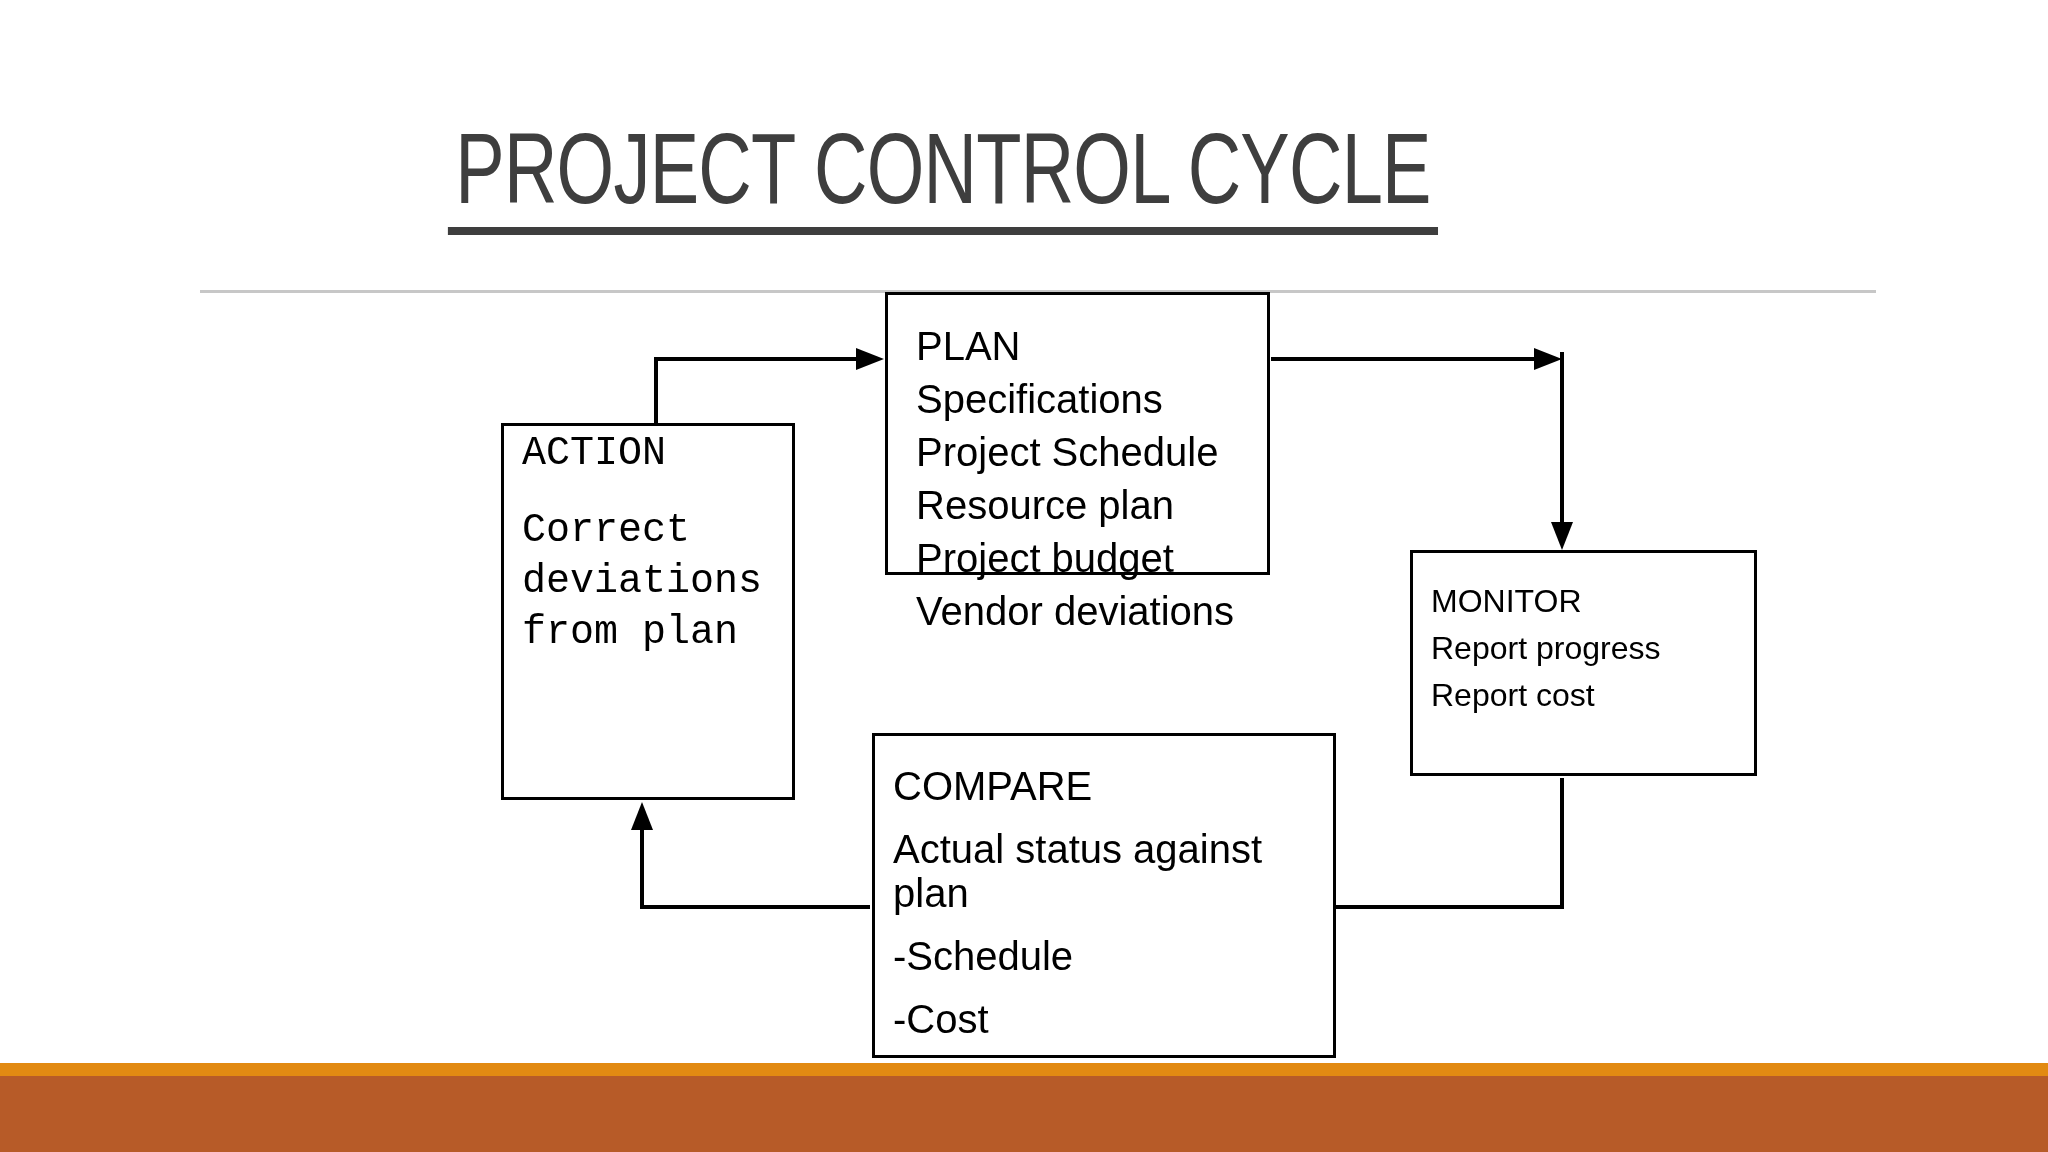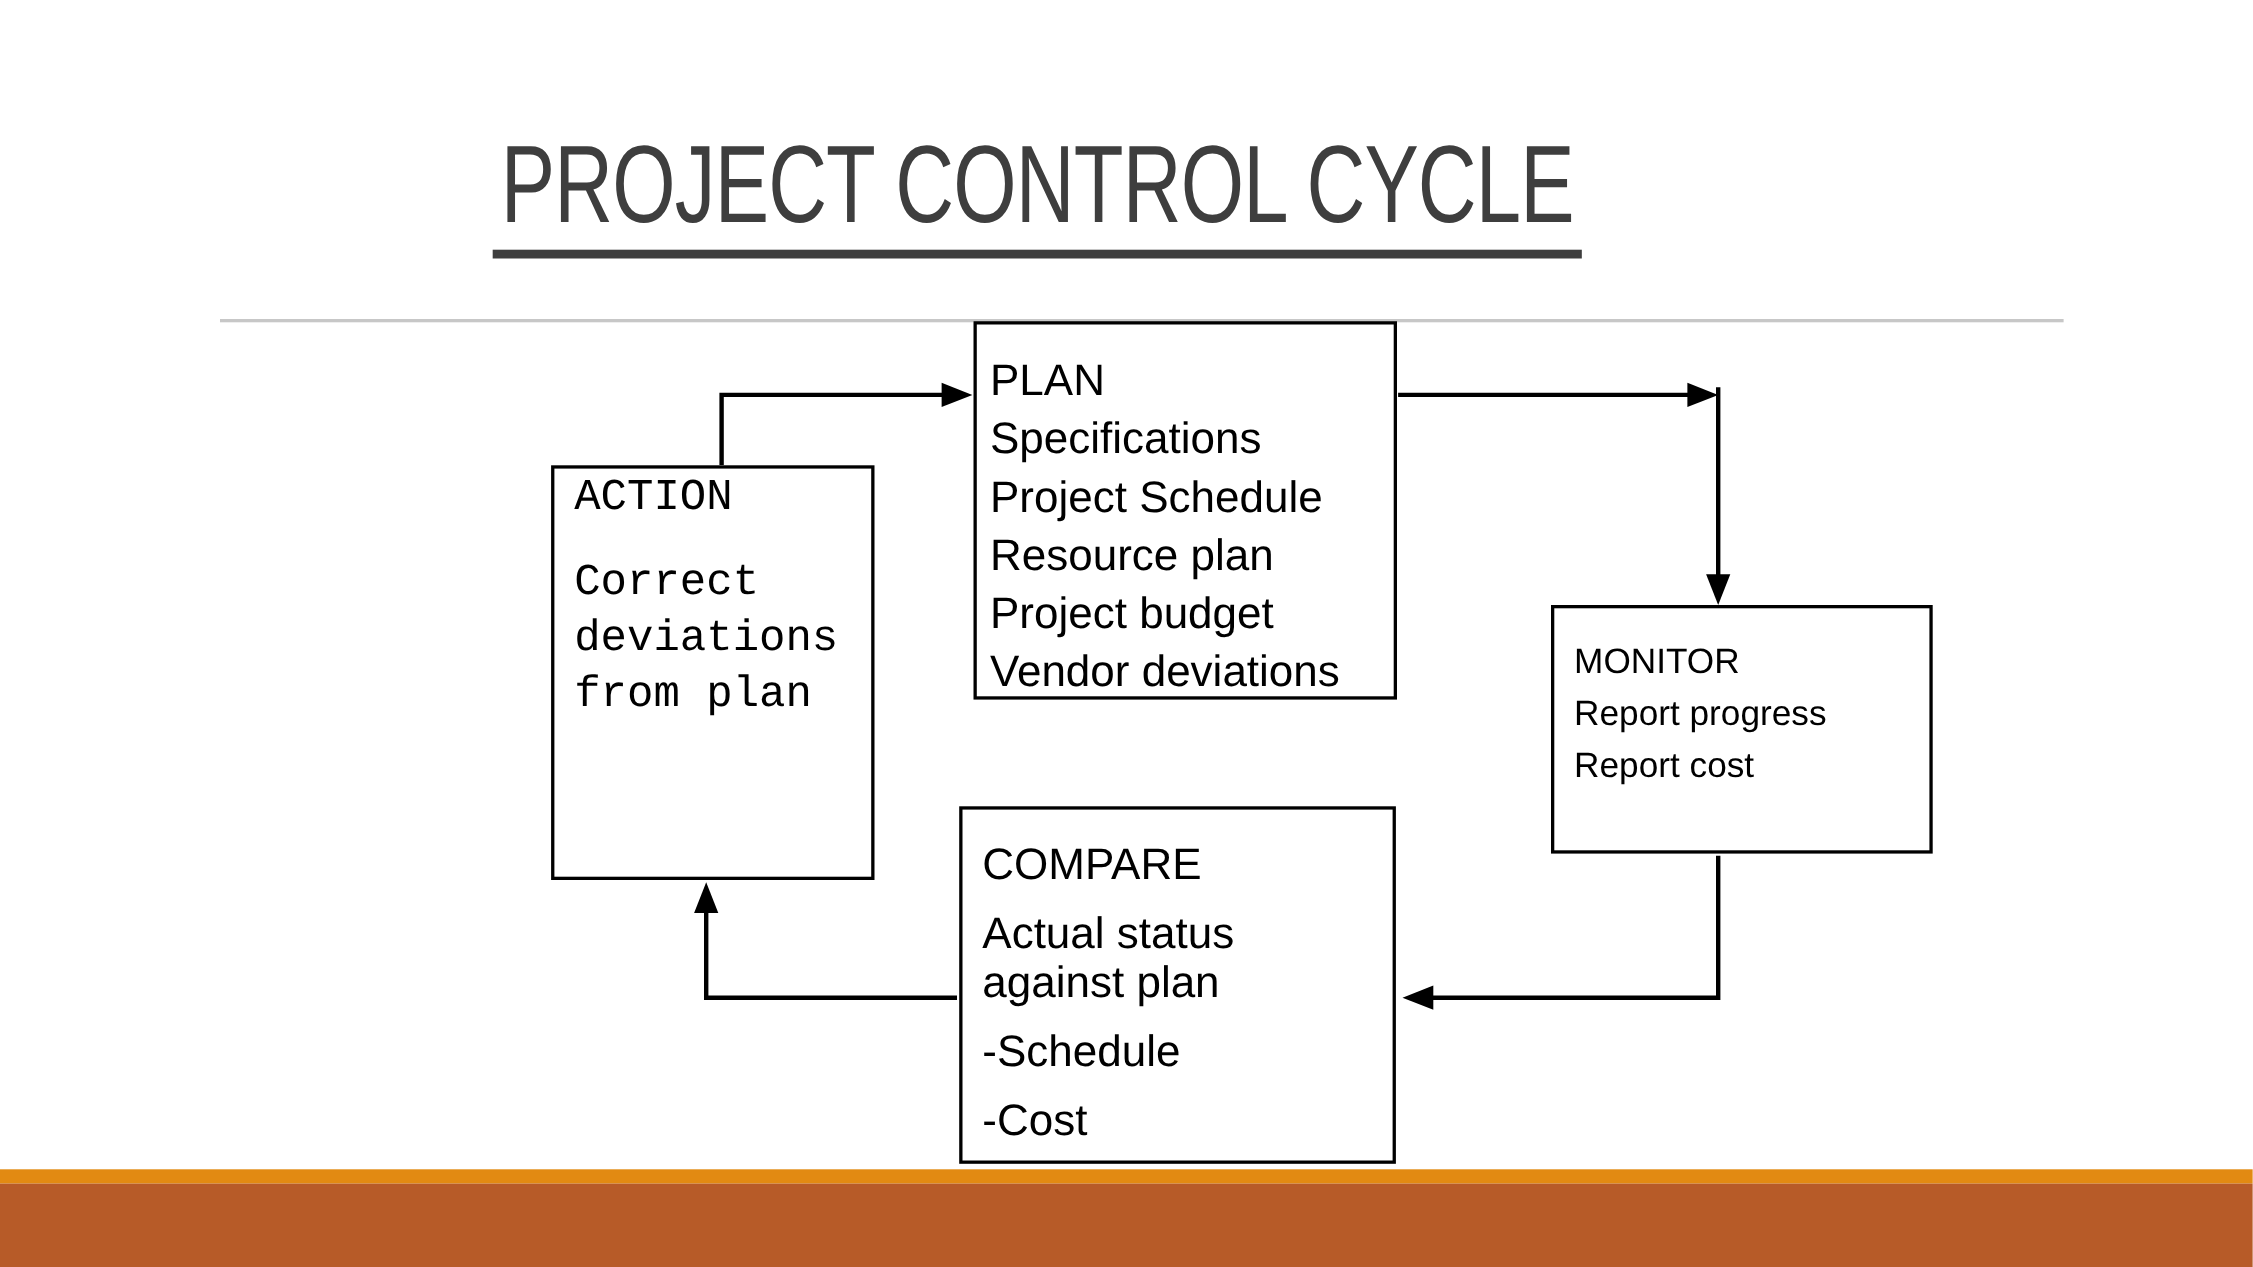--- a/index.html
+++ b/index.html
@@ -44,36 +44,36 @@
   .box {
     position: absolute;
     border: 3px solid #000000;
     background: #ffffff;
     font-size: 40px;
   }
   .box .ln { line-height: 52px; }
 
   .box-plan {
     left: 885px; top: 292px;
-    width: 385px; height: 344px;
-    padding: 25px 8px 0 12px;
+    width: 385px; height: 283px;
+    padding: 25px 8px 0 28px;
   }
   .box-plan .ln { line-height: 53px; }
 
   .box-monitor {
     left: 1410px; top: 550px;
     width: 347px; height: 226px;
     padding: 25px 8px 0 18px;
     font-size: 32px;
   }
   .box-monitor .ln { line-height: 47px; }
 
   .box-compare {
     left: 872px; top: 733px;
-    width: 397px; height: 325px;
+    width: 464px; height: 325px;
     padding: 28px 26px 0 18px;
   }
   .box-compare .para { line-height: 44px; margin-bottom: 19px; }
 
   .box-action {
     left: 501px; top: 423px;
     width: 294px; height: 377px;
     padding: 2px 14px 0 18px;
   }
   .box-action .para { line-height: 51px; margin-bottom: 26px; font-family: Liberation Mono, monospace; }

